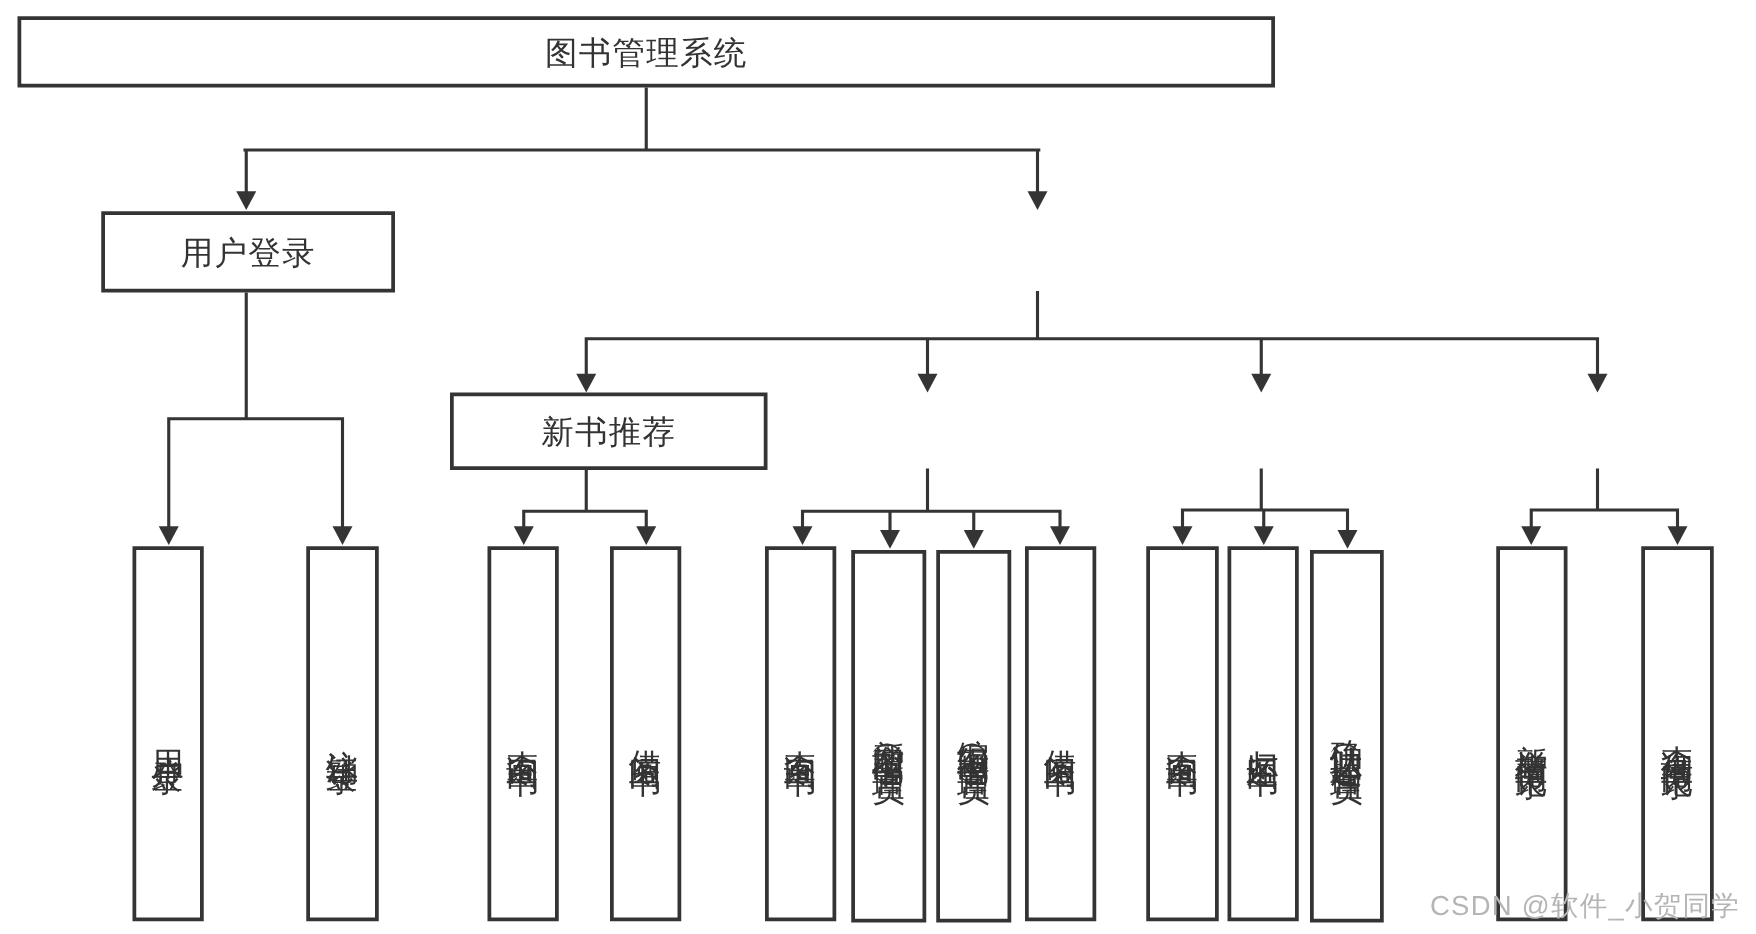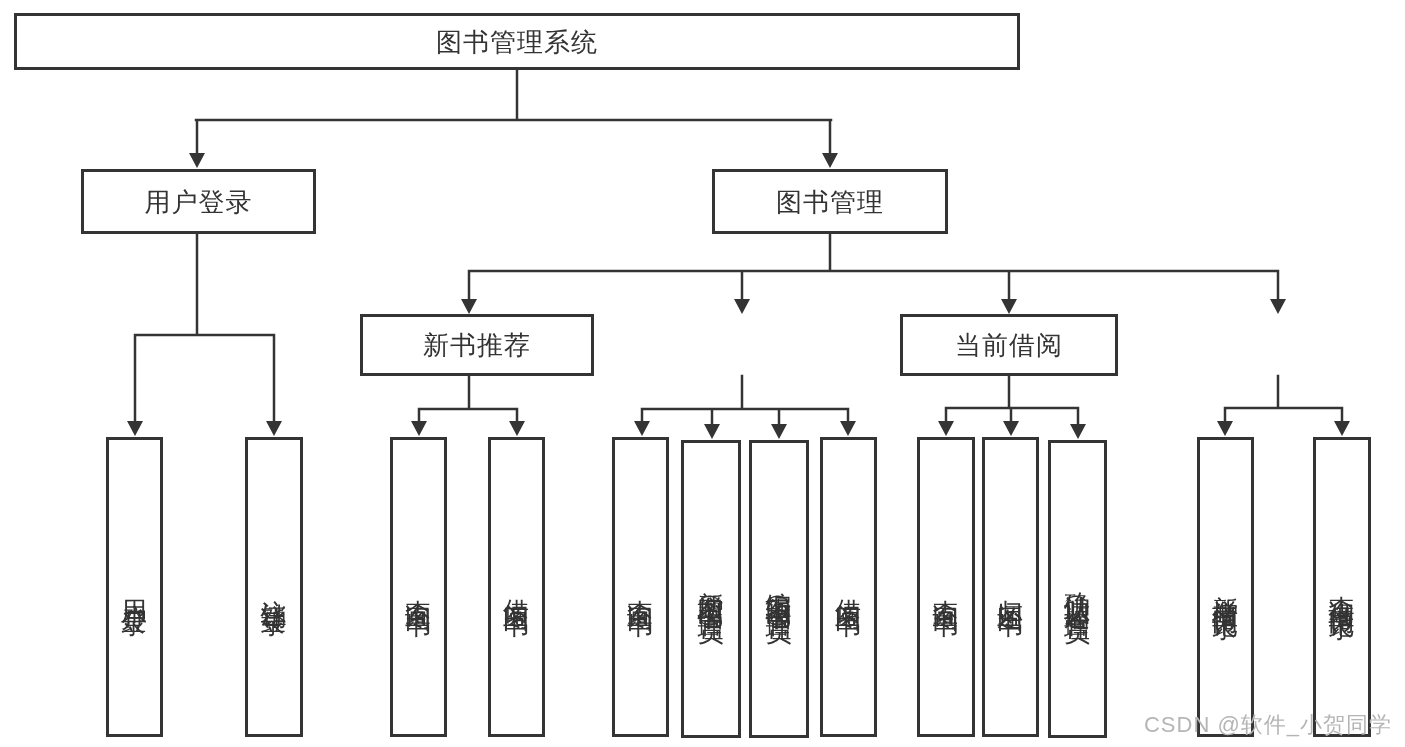--- a/index.html
+++ b/index.html
@@ -76,29 +76,23 @@
     <polygon class="tip" points="1334,421 1350,421 1342,436"></polygon>
   </svg>
 
   <div class="node h" style="left:14px;top:13px;width:1006px;height:57px">
     <span>图书管理系统</span>
   </div>
 
   <div class="node h" style="left:81px;top:169px;width:235px;height:65px">
     <span>用户登录</span>
   </div>
-  <div class="node h" style="left:712px;top:169px;width:236px;height:65px">
-    <span>图书管理</span>
-  </div>
 
-  <div class="node h" style="left:360px;top:314px;width:234px;height:62px">
+  <div class="node h" style="left:360px;top:314px;width:254px;height:62px">
     <span>新书推荐</span>
-  </div>
-  <div class="node h" style="left:900px;top:314px;width:218px;height:62px">
-    <span>当前借阅</span>
   </div>
 
   <div class="node v" style="left:106px;top:437px;width:57px;height:300px">
     <span>用户登录</span>
   </div>
   <div class="node v" style="left:245px;top:437px;width:58px;height:300px">
     <span>注销登录</span>
   </div>
 
   <div class="node v" style="left:390px;top:437px;width:57px;height:300px">

